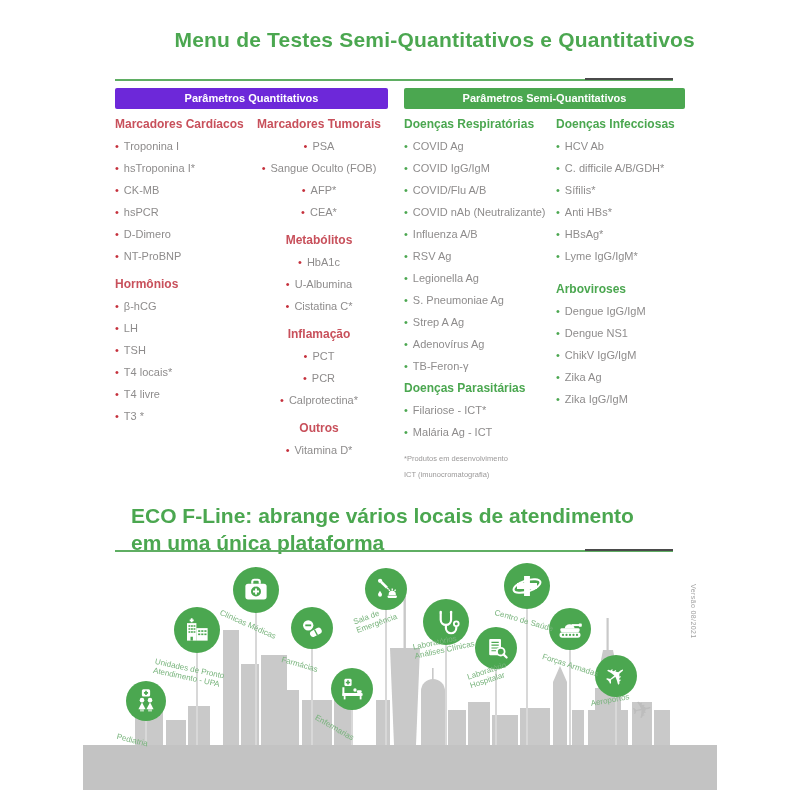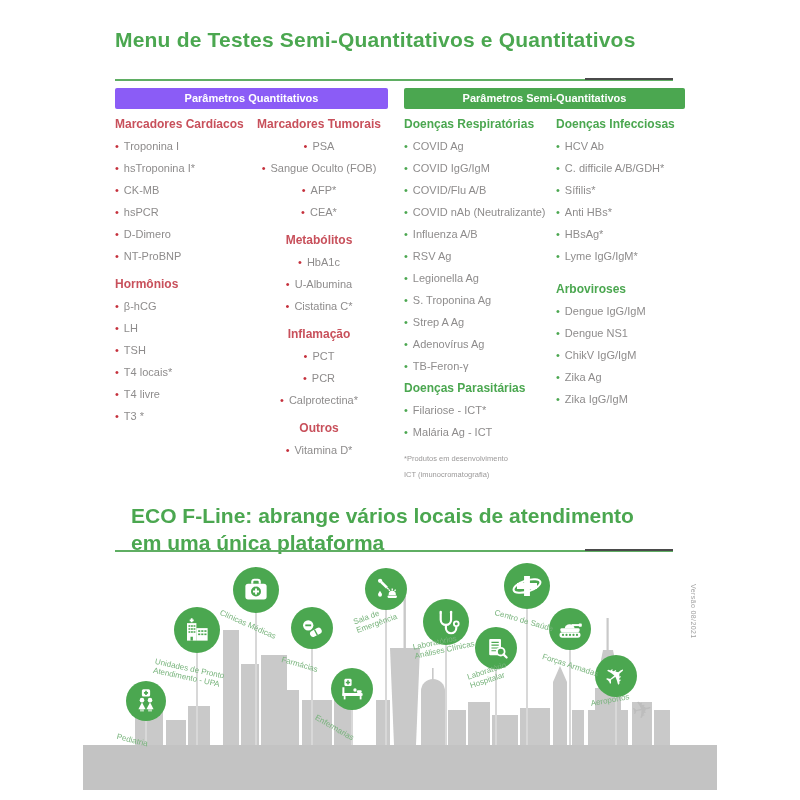--- a/index.html
+++ b/index.html
@@ -1,34 +1,34 @@
 <!DOCTYPE html>
 <html><head>
 <meta charset="utf-8">
 <style>
   html,body{margin:0;padding:0;background:#fff;}
   .page{position:relative;width:800px;height:800px;background:#fff;overflow:hidden;
         font-family:"Liberation Sans",sans-serif;}
 
   
   .main-title{position:absolute;left:115px;top:28px;margin:0;width:580px;
-              font-size:21px;font-weight:700;color:#4BA750;letter-spacing:.2px;}
+              font-size:21px;font-weight:700;color:#4BA750;letter-spacing:.2px;text-align:right;}
   .eco-title{position:absolute;left:115px;top:486px;margin:16px;width:580px;
              font-size:21px;font-weight:700;color:#4BA750;line-height:27px;}
   .rule{position:absolute;left:115px;width:558px;height:2px;background:#5FAE63;}
   .rule .rule-dark{position:absolute;right:0;top:-1px;width:88px;height:2px;background:#4a4a4a;}
   .rule1{top:79px;}.rule2{top:550px;}
 
   
   .panel{position:absolute;top:88px;}
   .panel.quant{left:115px;width:273px;}
   .panel.semi{left:404px;width:281px;}
   .bar{height:21px;line-height:21px;text-align:center;color:#fff;font-size:11px;
        font-weight:700;border-radius:2px;}
-  .quant .bar{background:#8b5cf6;}
+  .quant .bar{background:#6d28d9;}
   .semi  .bar{background:#4BA750;}
   .subcols{display:flex;padding-top:4px;}
   .quant .sc1{width:135px;}.quant .sc2{width:138px;text-align:center;}
   .semi  .sc1{width:152px;}.semi  .sc2{width:129px;}
   .ghead{margin:6px 0 0;font-size:12px;font-weight:700;line-height:22px;}
   .ghead.first{margin-top:0;}
   .ghead.tight{margin-top:0;}
   .ghead.loose{margin-top:11px;}
   .quant .ghead{color:#C8505B;}
   .semi  .ghead{color:#4BA750;}
@@ -133,21 +133,21 @@
         <div class="group">
           <h3 class="ghead first">Doenças Respiratórias</h3>
           <ul class="tlist">
               <li><span class="bullet">•</span><span>COVID Ag</span></li>
               <li><span class="bullet">•</span><span>COVID IgG/IgM</span></li>
               <li><span class="bullet">•</span><span>COVID/Flu A/B</span></li>
               <li><span class="bullet">•</span><span>COVID nAb (Neutralizante)</span></li>
               <li><span class="bullet">•</span><span>Influenza A/B</span></li>
               <li><span class="bullet">•</span><span>RSV Ag</span></li>
               <li><span class="bullet">•</span><span>Legionella Ag</span></li>
-              <li><span class="bullet">•</span><span>S. Troponina Ag</span></li>
+              <li><span class="bullet">•</span><span>S. Pneumoniae Ag</span></li>
               <li><span class="bullet">•</span><span>Strep A Ag</span></li>
               <li><span class="bullet">•</span><span>Adenovírus Ag</span></li>
               <li><span class="bullet">•</span><span>TB-Feron-γ</span></li>
             </ul>
         </div>
         <div class="group">
           <h3 class="ghead tight">Doenças Parasitárias</h3>
           <ul class="tlist">
               <li><span class="bullet">•</span><span>Filariose - ICT*</span></li>
               <li><span class="bullet">•</span><span>Malária Ag - ICT</span></li>

